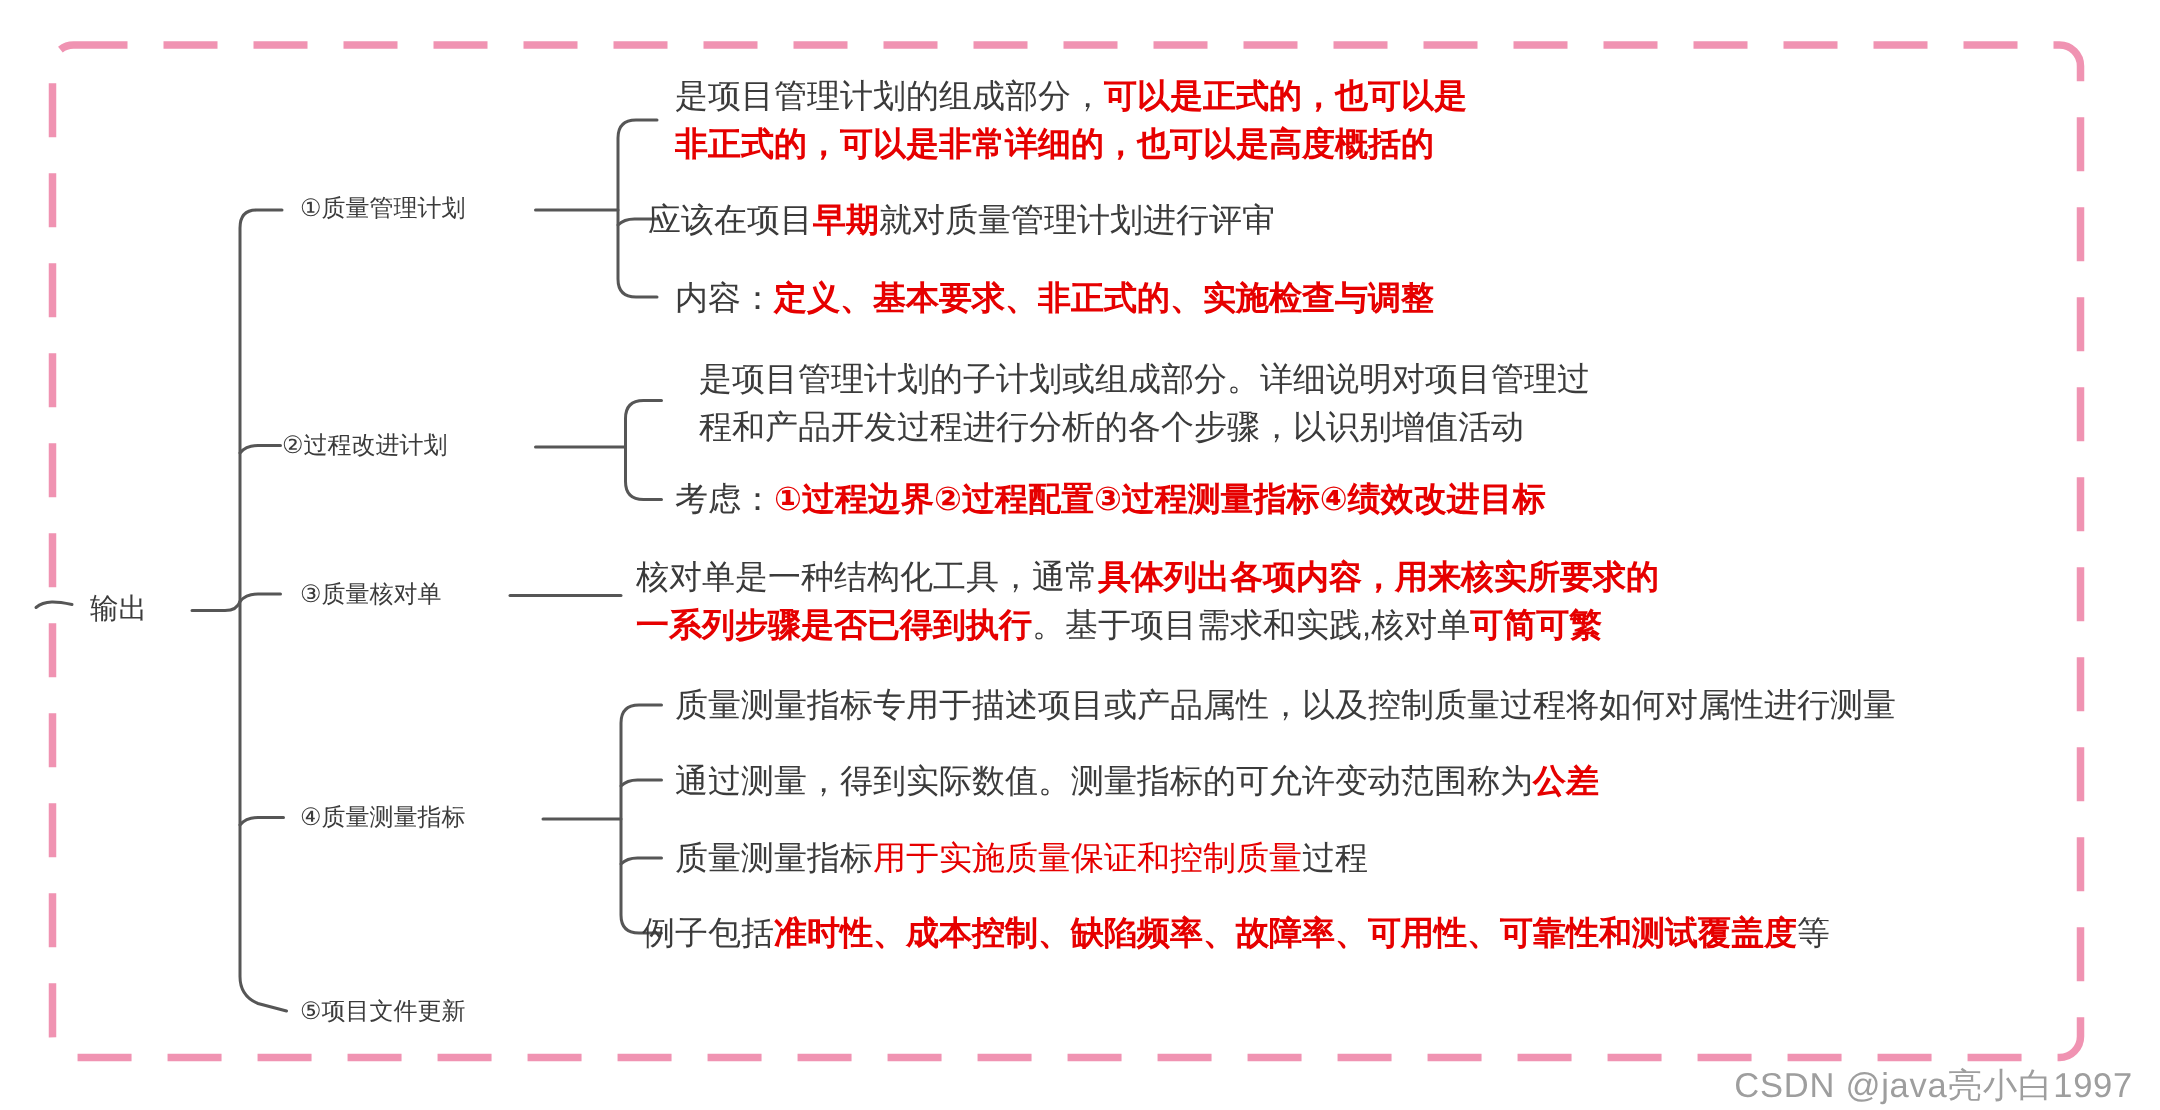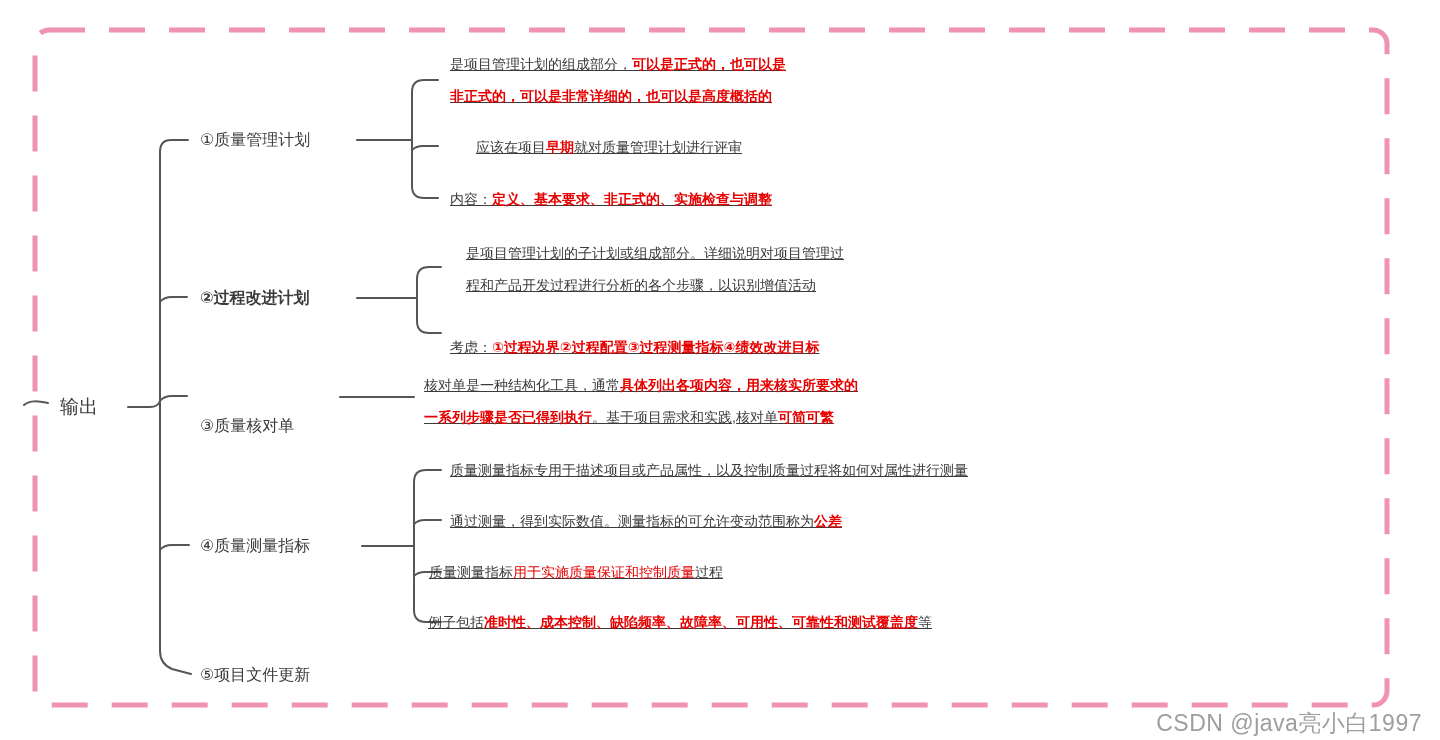--- a/index.html
+++ b/index.html
@@ -6,21 +6,21 @@
     --text:#3b3b3b; --red:#e60000; --line:#565656; --pink:#f093b2; --wm:#9e9e9e; --bg:#ffffff;
   }
   *{box-sizing:border-box;}
   html,body{margin:0;padding:0;}
   body{font-family:"Liberation Sans","DejaVu Sans",sans-serif;background:#fff;}
   .canvas{position:relative;width:1440px;height:740px;background:var(--bg);overflow:hidden;}
   .wires{position:absolute;left:0;top:0;width:1440px;height:740px;}
   .node{position:absolute;color:var(--text);white-space:nowrap;}
   .root-label{font-size:19px;line-height:32px;}
   .branch-label{font-size:16px;line-height:32px;}
-  .leaf{position:absolute;font-size:14px;line-height:32px;color:var(--text);white-space:nowrap;text-decoration:underline;}
+  .leaf{position:absolute;font-size:22px;line-height:32px;color:var(--text);white-space:nowrap;}
   .leaf .line{white-space:nowrap;}
   .seg-k{color:var(--text);}
   .seg-rb{color:var(--red);font-weight:700;}
   .seg-r{color:var(--red);}
   .watermark{position:absolute;right:18px;top:708px;font-size:23px;color:var(--wm);letter-spacing:.5px;}
 </style>
 </head>
 <body>
 
 <div class="canvas">
@@ -52,53 +52,53 @@
       <path d="M362,546 H414"></path>
       <path d="M441,470 H426 Q414,470 414,482 V610 Q414,622 426,622 H441"></path>
       <path d="M414,524 Q418,520 425,520 H441"></path>
       <path d="M414,576 Q418,572 425,572 H441"></path>
     </g>
   </svg>
 
   <div class="node root-label" style="left:60px;top:391px;">输出</div>
 
   <div class="node branch-label" style="left:200px;top:124px;">①质量管理计划</div>
-  <div class="node branch-label" style="left:200px;top:282px;font-weight:bold;">②过程改进计划</div>
-  <div class="node branch-label" style="left:200px;top:381px;margin-top:29px;">③质量核对单</div>
+  <div class="node branch-label" style="left:188px;top:282px;">②过程改进计划</div>
+  <div class="node branch-label" style="left:200px;top:381px;">③质量核对单</div>
   <div class="node branch-label" style="left:200px;top:659px;">⑤项目文件更新</div>
   <div class="node branch-label" style="left:200px;top:530px;">④质量测量指标</div>
 
   <div class="leaf" style="left:450px;top:48px;">
       <div class="line"><span class="seg-k">是项目管理计划的组成部分，</span><span class="seg-rb">可以是正式的，也可以是</span></div>
       <div class="line"><span class="seg-rb">非正式的，可以是非常详细的，也可以是高度概括的</span></div>
     </div>
-  <div class="leaf" style="left:476px;top:131px;">
+  <div class="leaf" style="left:432px;top:131px;">
       <div class="line"><span class="seg-k">应该在项目</span><span class="seg-rb">早期</span><span class="seg-k">就对质量管理计划进行评审</span></div>
     </div>
   <div class="leaf" style="left:450px;top:183px;">
       <div class="line"><span class="seg-k">内容：</span><span class="seg-rb">定义、基本要求、非正式的、实施检查与调整</span></div>
     </div>
   <div class="leaf" style="left:450px;top:237px;margin-left:16px;">
       <div class="line"><span class="seg-k">是项目管理计划的子计划或组成部分。详细说明对项目管理过</span></div>
       <div class="line"><span class="seg-k">程和产品开发过程进行分析的各个步骤，以识别增值活动</span></div>
     </div>
-  <div class="leaf" style="left:450px;top:331px;">
+  <div class="leaf" style="left:450px;top:317px;">
       <div class="line"><span class="seg-k">考虑：</span><span class="seg-rb">①过程边界②过程配置③过程测量指标④绩效改进目标</span></div>
     </div>
   <div class="leaf" style="left:424px;top:369px;">
       <div class="line"><span class="seg-k">核对单是一种结构化工具，通常</span><span class="seg-rb">具体列出各项内容，用来核实所要求的</span></div>
       <div class="line"><span class="seg-rb">一系列步骤是否已得到执行</span><span class="seg-k">。基于项目需求和实践,核对单</span><span class="seg-rb">可简可繁</span></div>
     </div>
   <div class="leaf" style="left:450px;top:454px;">
       <div class="line"><span class="seg-k">质量测量指标专用于描述项目或产品属性，以及控制质量过程将如何对属性进行测量</span></div>
     </div>
   <div class="leaf" style="left:450px;top:505px;">
       <div class="line"><span class="seg-k">通过测量，得到实际数值。测量指标的可允许变动范围称为</span><span class="seg-rb">公差</span></div>
     </div>
-  <div class="leaf" style="left:429px;top:556px;">
+  <div class="leaf" style="left:450px;top:556px;">
       <div class="line"><span class="seg-k">质量测量指标</span><span class="seg-r">用于实施质量保证和控制质量</span><span class="seg-k">过程</span></div>
     </div>
   <div class="leaf" style="left:428px;top:606px;">
       <div class="line"><span class="seg-k">例子包括</span><span class="seg-rb">准时性、成本控制、缺陷频率、故障率、可用性、可靠性和测试覆盖度</span><span class="seg-k">等</span></div>
     </div>
 
   <div class="watermark">CSDN @java亮小白1997</div>
 
 </div>
 

